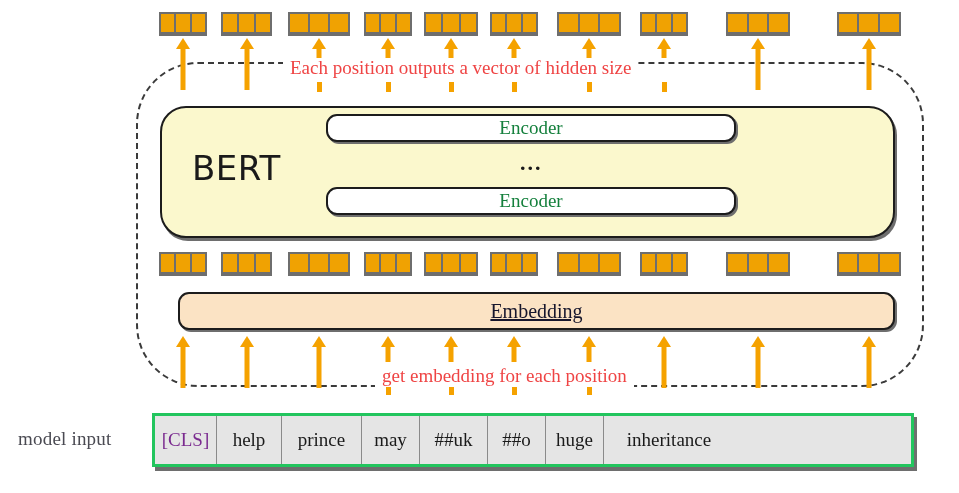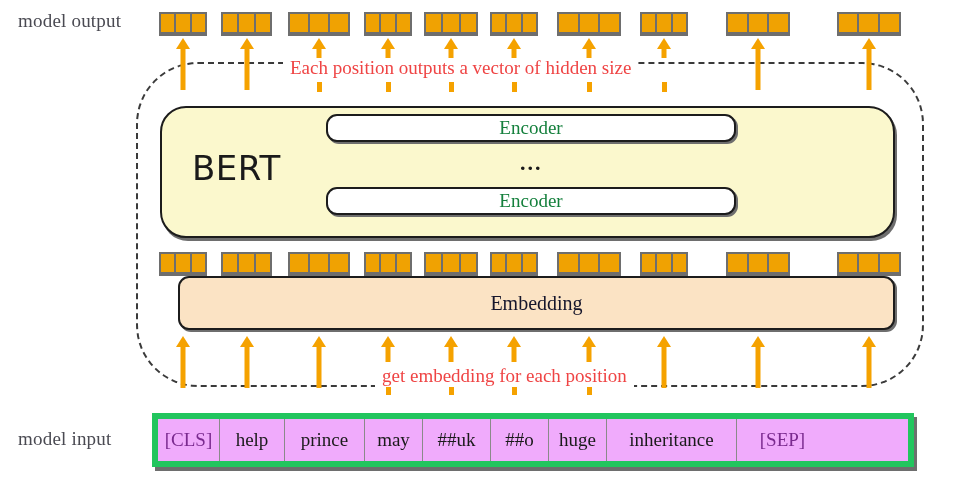--- a/index.html
+++ b/index.html
@@ -140,43 +140,42 @@
     background: #ffffff;
     padding: 0 7px;
     line-height: 1.1;
   }
 
   
   .token-table {
     position: absolute;
     display: flex;
     box-sizing: border-box;
-    border: 6px solid #22c55e;
-    background: #f0abfc;
+    border: 3px solid #22c55e;
+    background: #e5e5e5;
     box-shadow: 3px 4px 0 0 #6e6e6e;
   }
   .token-cell {
     box-sizing: border-box;
     border-right: 1px solid #8a8a8a;
     display: flex;
     align-items: center;
     justify-content: center;
     font-size: 19px;
     color: #1a1a1a;
     height: 100%;
   }
   .token-cell:last-child { border-right: none; }
   .token-cell.special { color: #7a2a8f; }
 </style>
 </head>
 <body>
 
 <div id="stage">
 
-  <div class="side-label abs" style="left:18px; top:10px;">model output</div>
   <div class="side-label abs" style="left:18px; top:428px;">model input</div>
 
   <div class="dashed-region" style="left:136px; top:62px; width:788px; height:325px;"></div>
 
   <div id="output-vectors">
       <div class="vecbox" style="left: 158.82px; top: 12px; width: 48.36px; height: 22px;">
         <div class="cell"></div>
         <div class="cell"></div>
         <div class="cell"></div>
       </div>
@@ -330,21 +329,21 @@
         <div class="cell"></div>
         <div class="cell"></div>
       </div>
       <div class="vecbox" style="left: 836.5px; top: 252px; width: 64px; height: 22px;">
         <div class="cell"></div>
         <div class="cell"></div>
         <div class="cell"></div>
       </div>
     </div>
 
-  <div class="embedding-bar" style="left:178px; top:276px; width:717px; height:54px;">Embedding</div>
+  <div class="embedding-bar" style="left:178px; top:292px; width:717px; height:38px;text-decoration:underline;">Embedding</div>
 
   <div id="input-arrows">
       <div class="arrow" style="left: 183px; top: 336px;">
         <div class="head"></div>
         <div class="shaft" style="top: 9px; width: 5px; height: 43px;"></div>
       </div>
       <div class="arrow" style="left: 246.5px; top: 336px;">
         <div class="head"></div>
         <div class="shaft" style="top: 9px; width: 5px; height: 43px;"></div>
       </div>
@@ -406,18 +405,15 @@
       </div>
       <div class="token-cell" style="width: 58px;">
         <span>##o</span>
       </div>
       <div class="token-cell" style="width: 58px; text-align: right;">
         <span>huge</span>
       </div>
       <div class="token-cell" style="width: 130px;">
         <span>inheritance</span>
       </div>
-      <div class="token-cell special" style="width: 91px;">
-        <span>[SEP]</span>
-      </div>
     </div>
 
 </div>
 
 </body></html>

